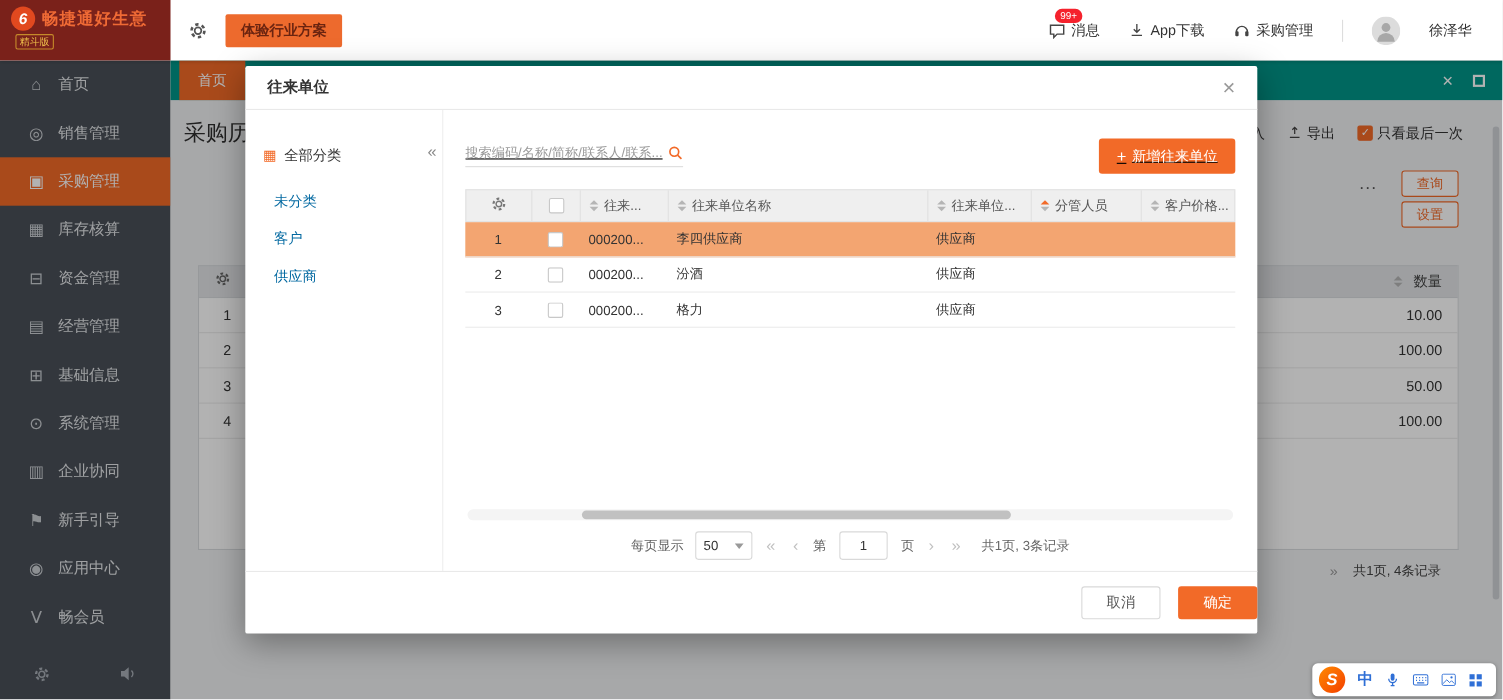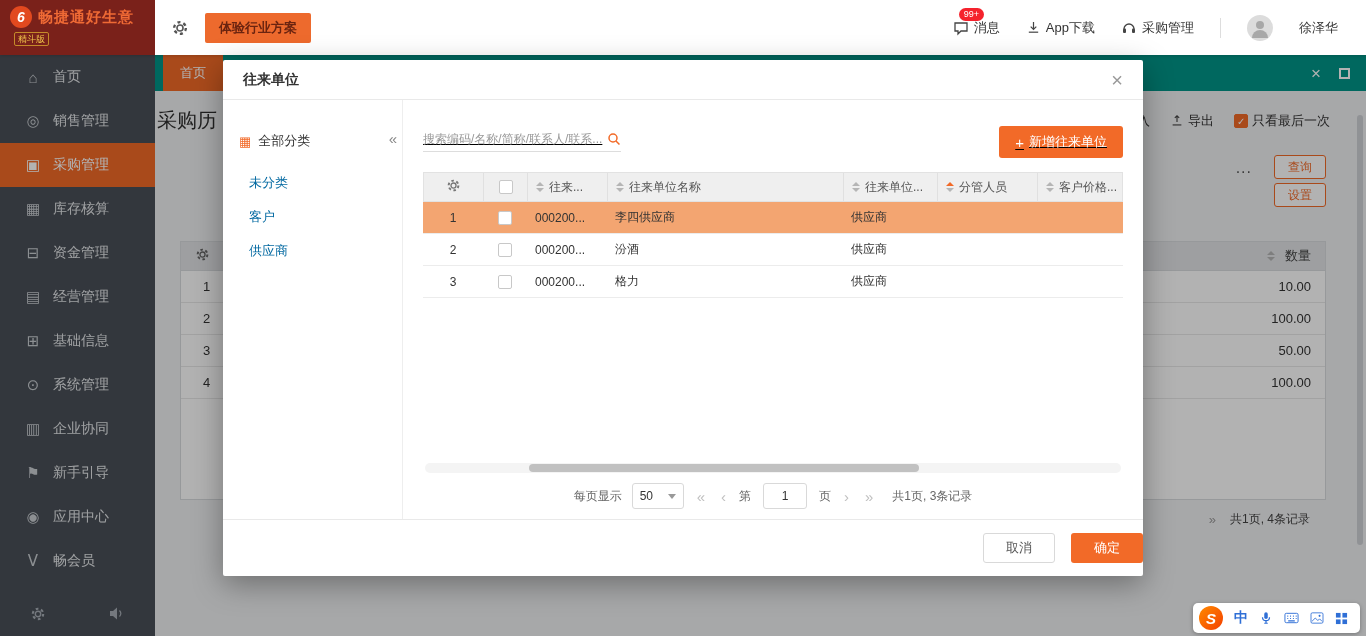--- a/index.html
+++ b/index.html
@@ -45,21 +45,21 @@
   
   .content { position:absolute; top:55px; left:155px; right:0; bottom:0; background:#f0f1f3; z-index:1; }
   .tabbar { height:36px; background:#009688; display:flex; align-items:center; }
   .tab-active { width:60px; height:36px; margin-left:8px; background:#f26a28; color:#fff; font-size:13px;
                 display:flex; align-items:center; justify-content:center; cursor:pointer; }
   .tabbar-right { margin-left:auto; display:flex; align-items:center; gap:18px; padding-right:16px; color:#fff; }
   .tab-close { font-size:17px; line-height:1; cursor:pointer; }
   .expand-icon { width:11px; height:11px; border:2px solid #fff; display:inline-block; cursor:pointer; }
 
   .page { position:relative; height:calc(100% - 36px); }
-  .page-title { position:absolute; left:2px; top:16px; font-size:20px; color:#2f2f2f; font-weight:500; }
+  .page-title { position:absolute; left:12px; top:16px; font-size:20px; color:#2f2f2f; font-weight:500; }
   .bg-toolbar { position:absolute; top:21px; right:36px; display:flex; align-items:center; gap:20px;
                 font-size:13px; color:#333; }
   .bg-tool { display:flex; align-items:center; gap:4px; cursor:pointer; }
   .bg-actions { position:absolute; top:64px; right:40px; display:flex; align-items:flex-start; gap:22px; }
   .more-dots { font-size:16px; color:#555; letter-spacing:1px; margin-top:4px; cursor:pointer; }
   .btn-col { display:flex; flex-direction:column; gap:4px; }
   .ghost-btn { width:52px; height:24px; background:#fff; border:1px solid #f26a28; color:#f26a28;
                font-size:12px; border-radius:3px; cursor:pointer; }
   .bg-table { position:absolute; top:150px; left:25px; right:40px; border:1px solid #d9dcdf; border-top:none; }
   .bg-thead { height:30px; background:#e2e4e7; border-top:1px solid #d9dcdf; border-bottom:1px solid #d9dcdf;

